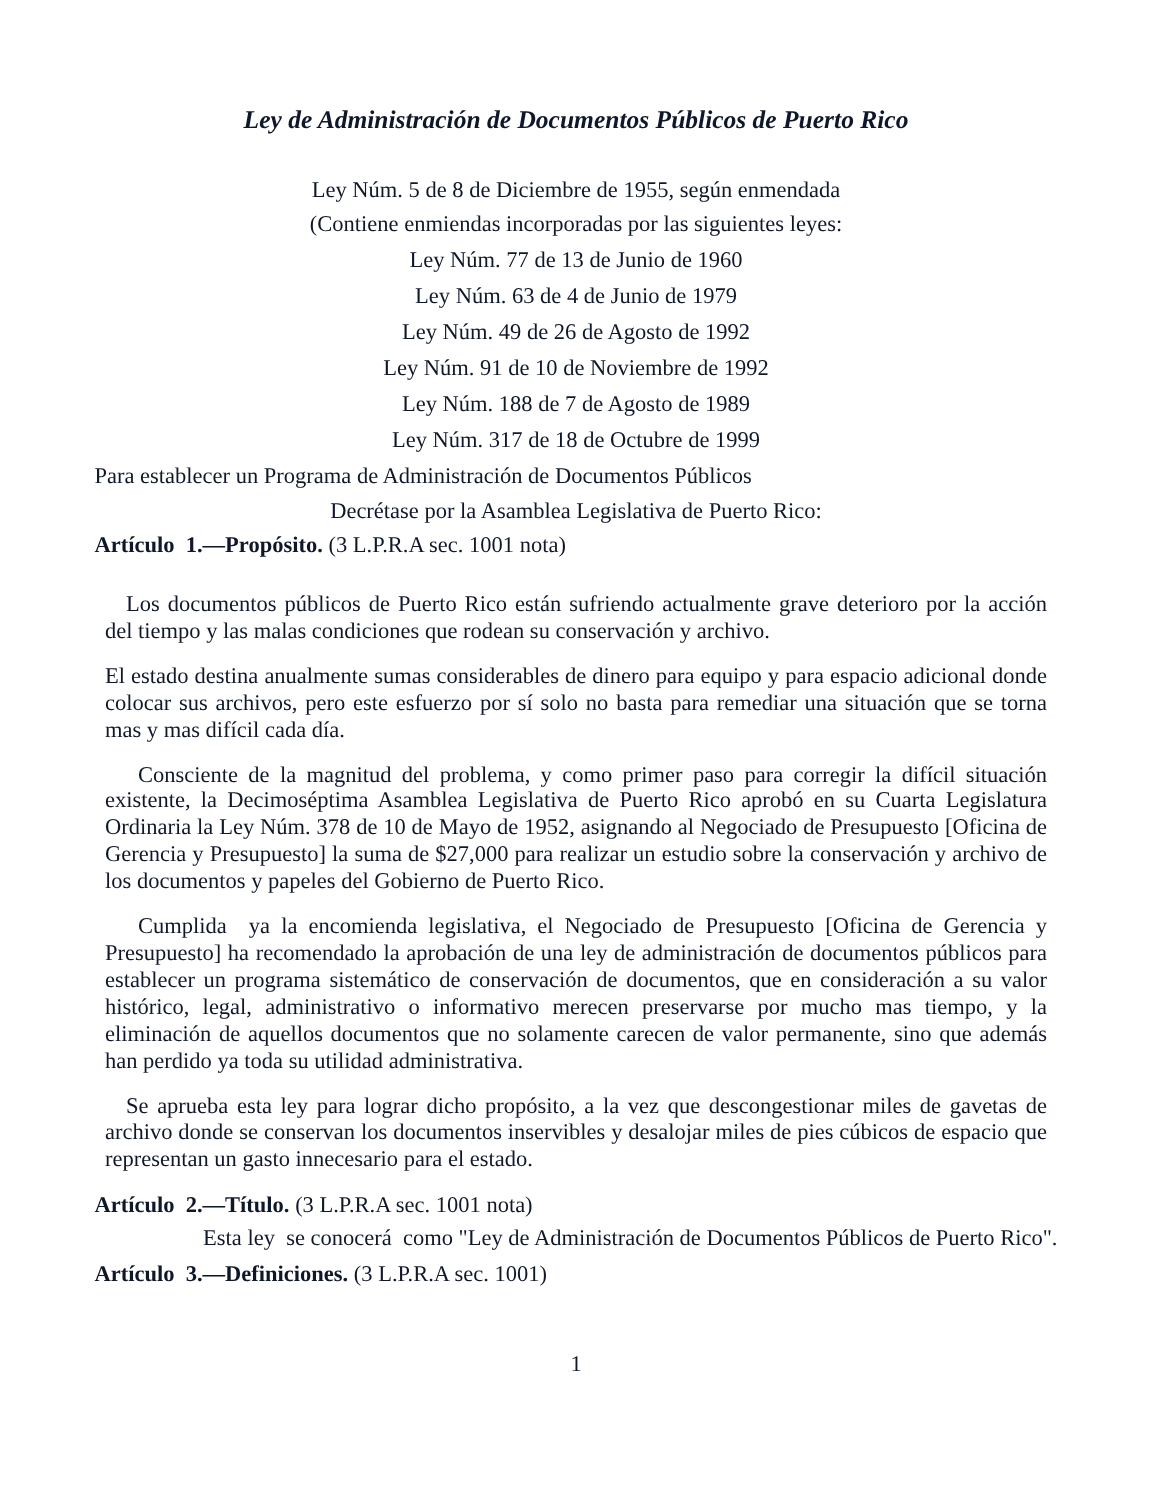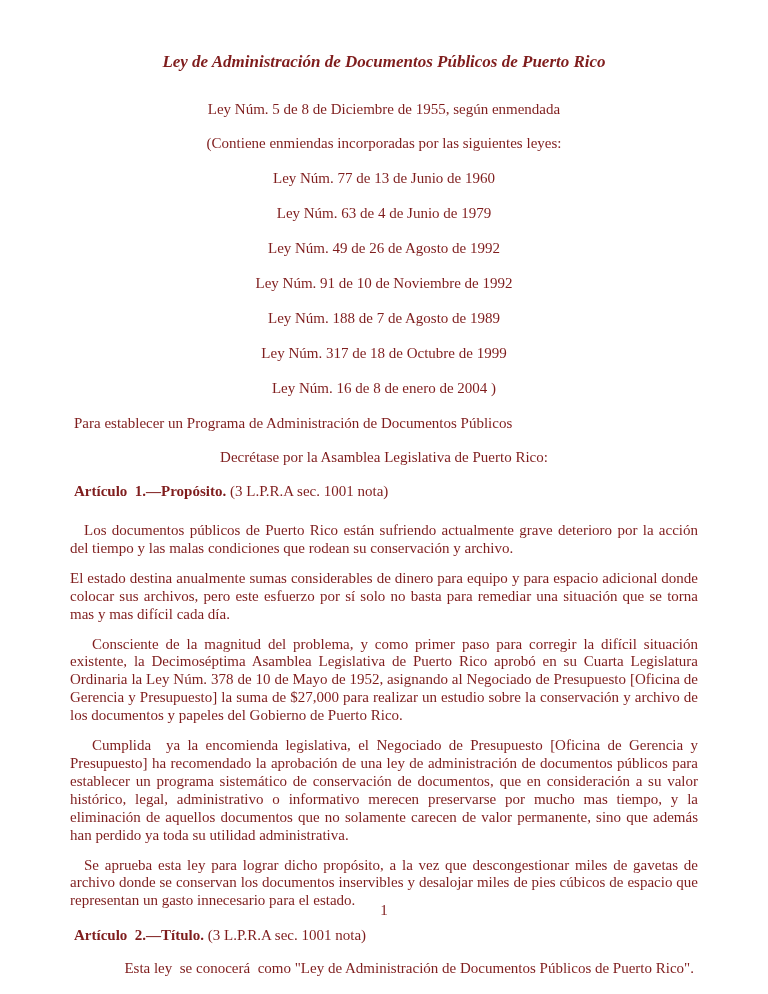--- a/index.html
+++ b/index.html
@@ -6,28 +6,28 @@
     margin: 0;
     padding: 0;
     background: #ffffff;
   }
   .page {
     position: relative;
     width: 768px;
     height: 994px;
     box-sizing: border-box;
     background: #ffffff;
-    padding: 52px 58px 0 58px;
+    padding: 70px 58px 0 58px;
     font-family: "Liberation Serif", "DejaVu Serif", serif;
     font-size: 15px;
     line-height: 17.9px;
-    color: #7f1d1d;
+    color: #0f172a;
     overflow: hidden;
   }
-  .page p { margin: 16px; }
+  .page p { margin: 5px; }
 
   .doc-title {
     margin: 0 0 28px 0;
     font-size: 17px;
     line-height: 20px;
     font-weight: bold;
     font-style: italic;
     text-align: center;
   }
   .doc-subtitle {
@@ -83,21 +83,20 @@
   <p class="doc-subtitle">Ley Núm. 5 de 8 de Diciembre de 1955, según enmendada</p>
 
   <div class="amendments">
     <p>(Contiene enmiendas incorporadas por las siguientes leyes:</p>
     <p>Ley Núm. 77 de 13 de Junio de 1960</p>
     <p>Ley Núm. 63 de 4 de Junio de 1979</p>
     <p>Ley Núm. 49 de 26 de Agosto de 1992</p>
     <p>Ley Núm. 91 de 10 de Noviembre de 1992</p>
     <p>Ley Núm. 188 de 7 de Agosto de 1989</p>
     <p>Ley Núm. 317 de 18 de Octubre de 1999</p>
-    <p>Ley Núm. 16 de 8 de enero de 2004 )</p>
   </div>
 
   <p class="preamble">Para establecer un Programa de Administración de Documentos Públicos</p>
 
   <p class="enactment">Decrétase por la Asamblea Legislativa de Puerto Rico:</p>
 
   <p class="article-heading mb-lg">
     <strong>Artículo&nbsp; 1.—Propósito.</strong>
     <span>(3 L.P.R.A sec. 1001 nota)</span>
   </p>

